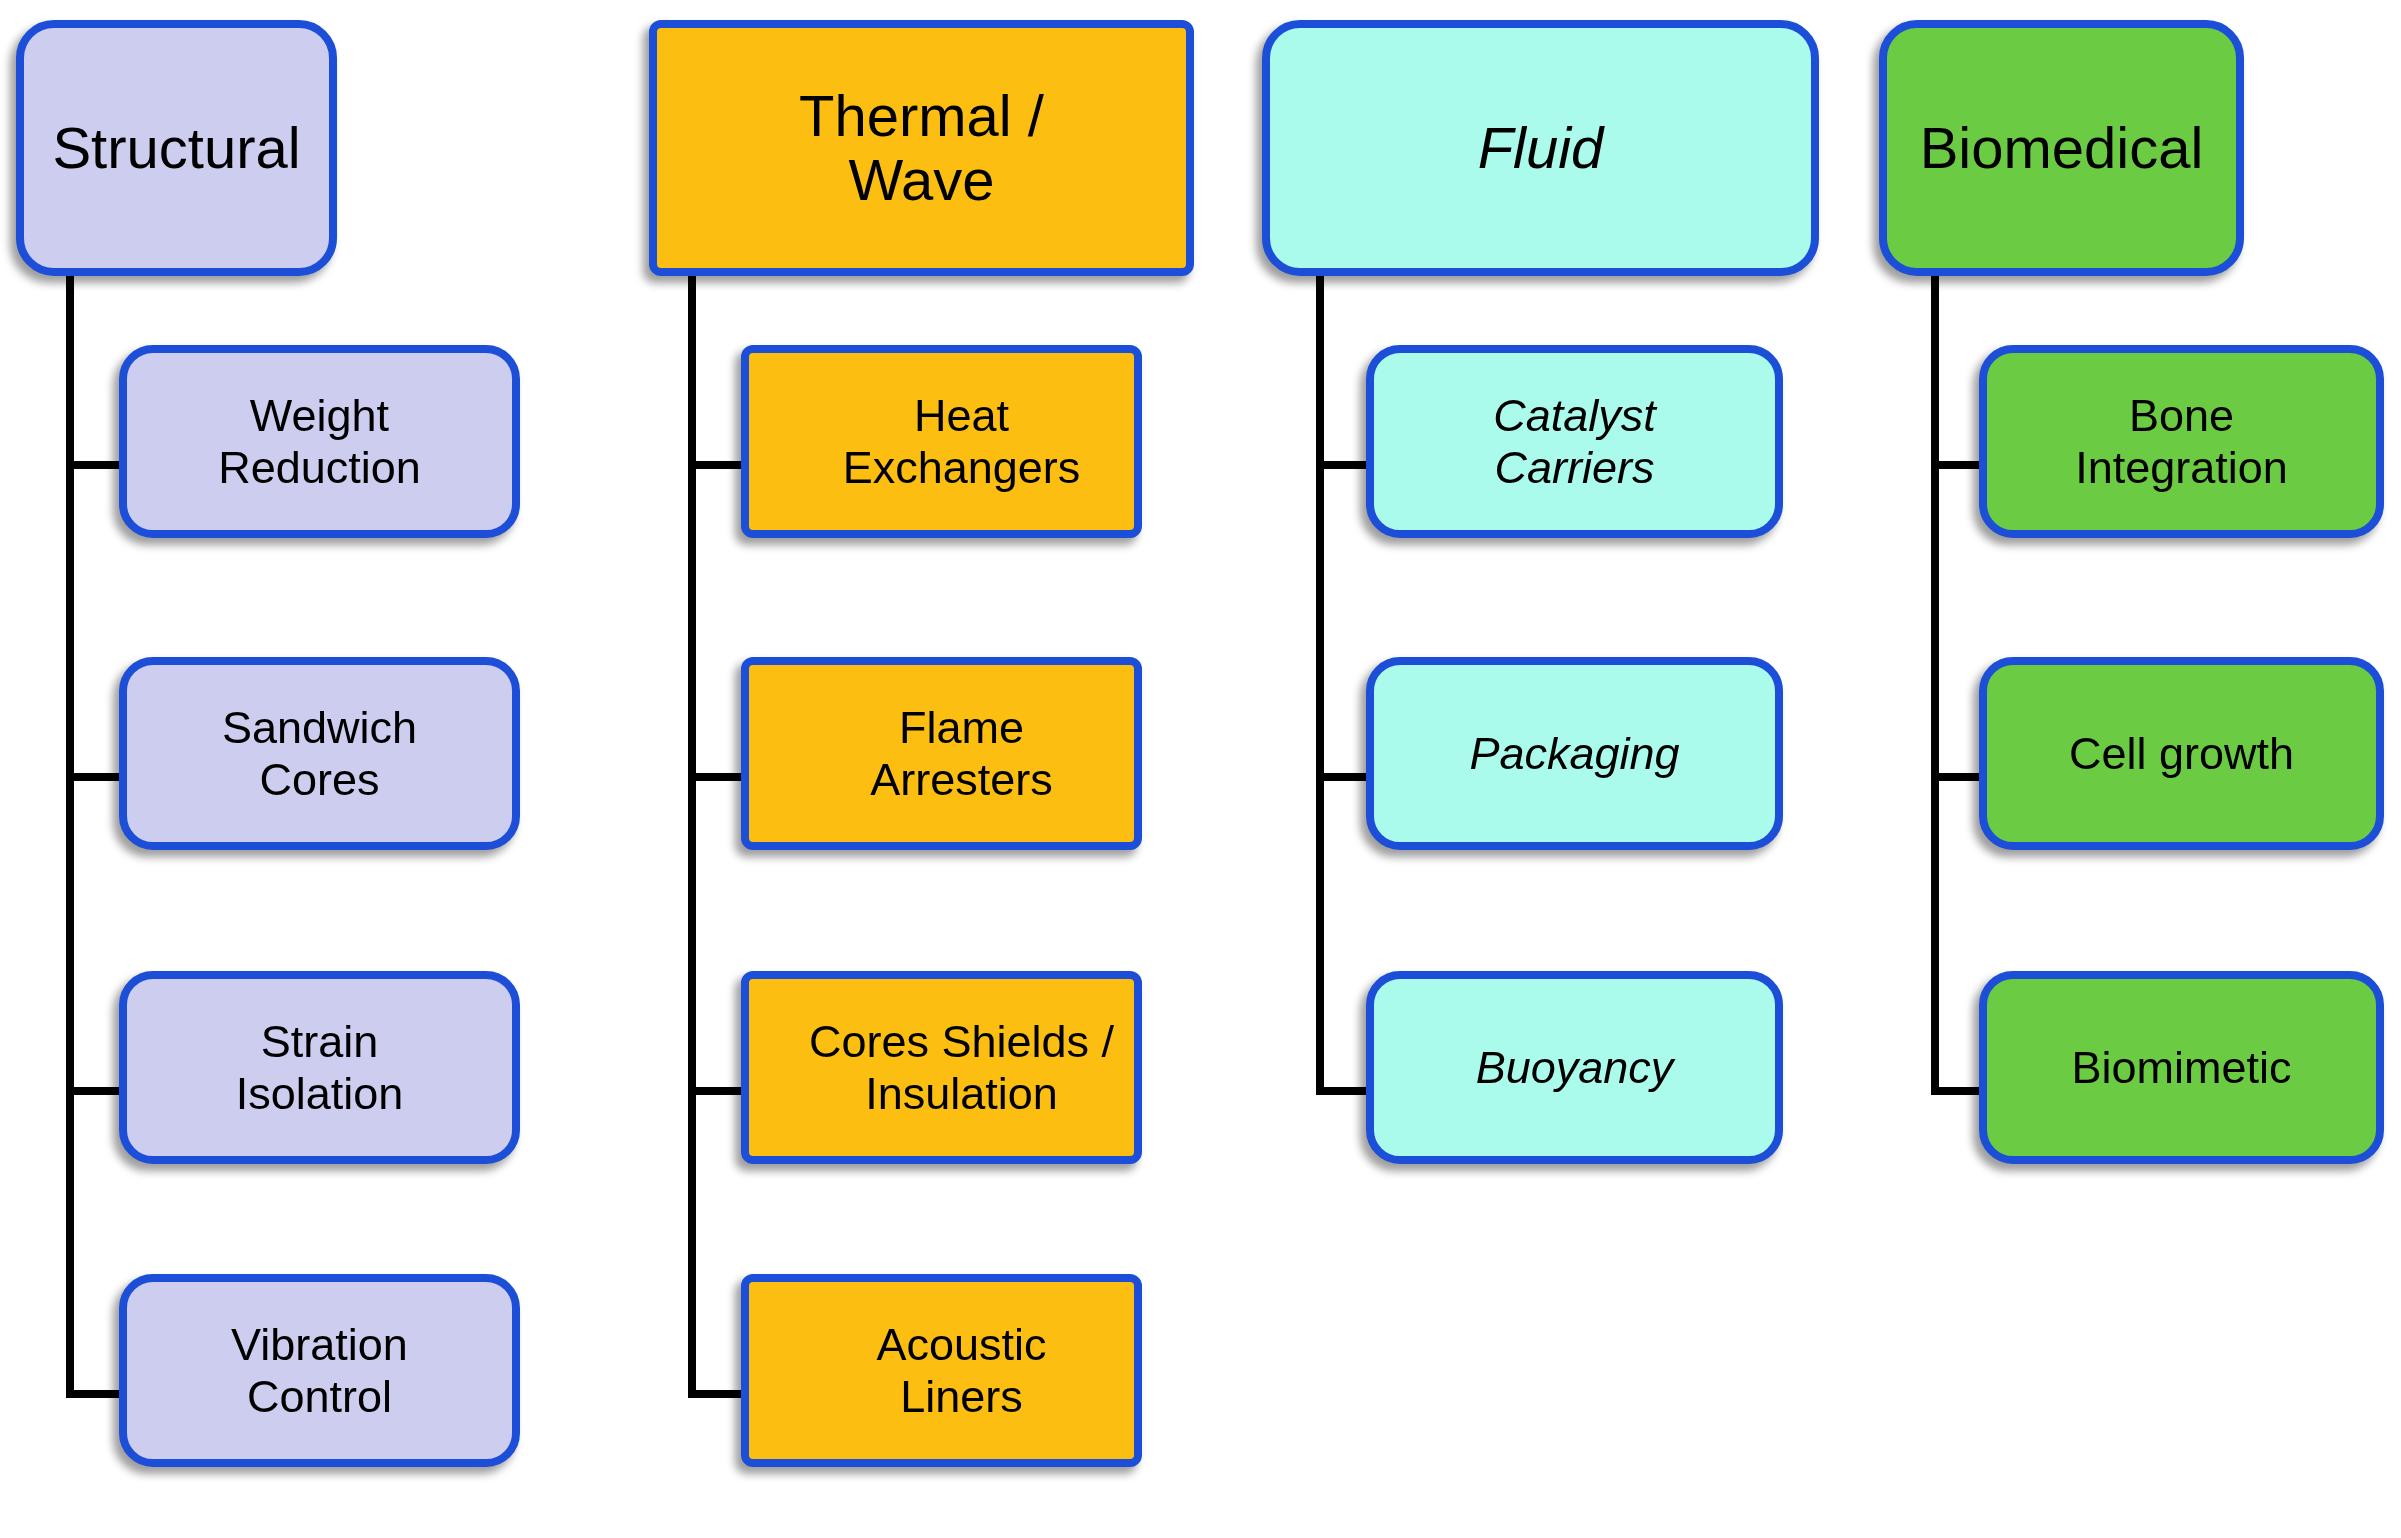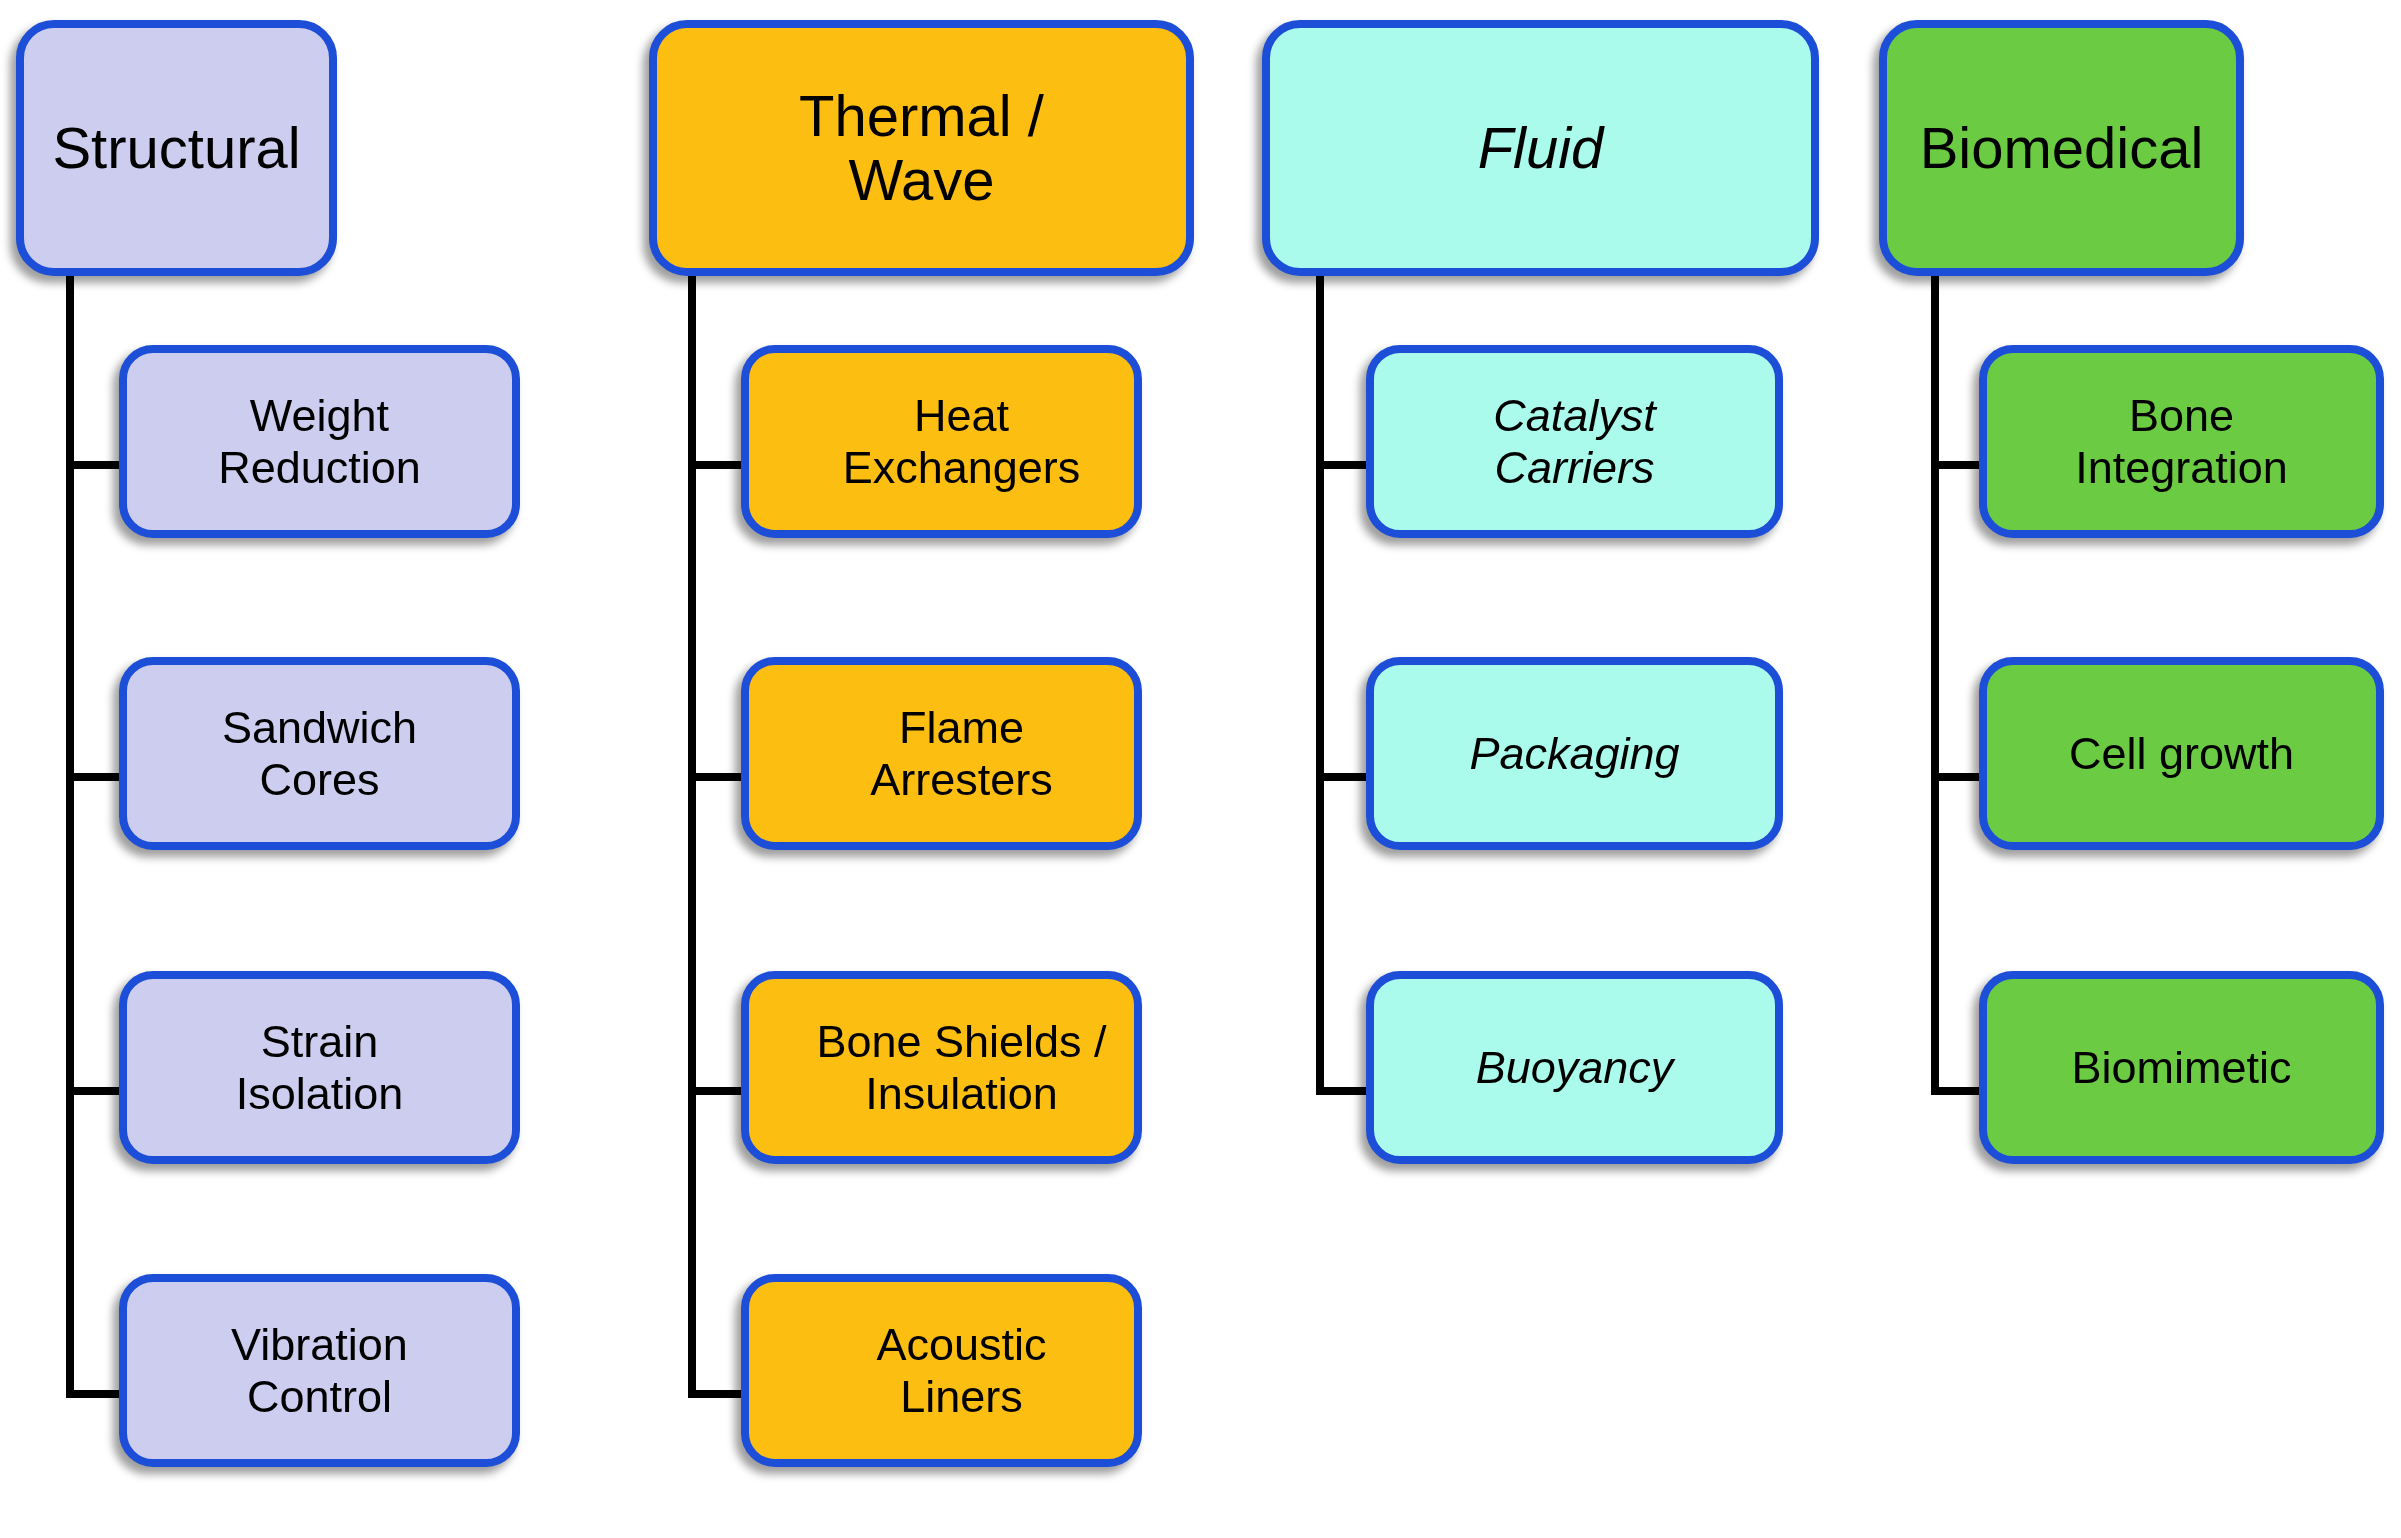--- a/index.html
+++ b/index.html
@@ -32,21 +32,21 @@
     letter-spacing: 0px;
   }
   .child {
     height: 193px;
     border-radius: 34px;
     font-size: 45px;
     line-height: 1.15;
   }
   
   .c1 { background: #CDCDEF; }
-  .c2 { background: #FCBE11; }
+  .c2 { background: #FCBE11; border-radius: 12px; }
   .c3 { background: #AAFBEC; font-style: italic; }
   .c4 { background: #6BCB43; }
   
   .h1 { left: 16px;   width: 321px; }
   .h2 { left: 649px;  width: 545px; }
   .h3 { left: 1262px; width: 557px; }
   .h4 { left: 1879px; width: 365px; }
   
   .colx1 { left: 119px;  width: 401px; }
   .colx2 { left: 741px;  width: 401px; padding-left: 40px; }
@@ -106,21 +106,21 @@
   <div class="branch b-r1 bx2"></div>
   <div class="branch b-r2 bx2"></div>
   <div class="branch b-r3 bx2"></div>
   <div class="branch b-r4 bx2"></div>
   <div class="box header c2 h2">Thermal /
 Wave</div>
   <div class="box child c2 colx2 r1">Heat
 Exchangers</div>
   <div class="box child c2 colx2 r2">Flame
 Arresters</div>
-  <div class="box child c2 colx2 r3">Bone Shields /
+  <div class="box child c2 colx2 r3">Cores Shields /
 Insulation</div>
   <div class="box child c2 colx2 r4">Acoustic
 Liners</div>
 
   <div class="trunk t3"></div>
   <div class="branch b-r1 bx3"></div>
   <div class="branch b-r2 bx3"></div>
   <div class="branch b-r3 bx3"></div>
   <div class="box header c3 h3">Fluid</div>
   <div class="box child c3 colx3 r1">Catalyst

